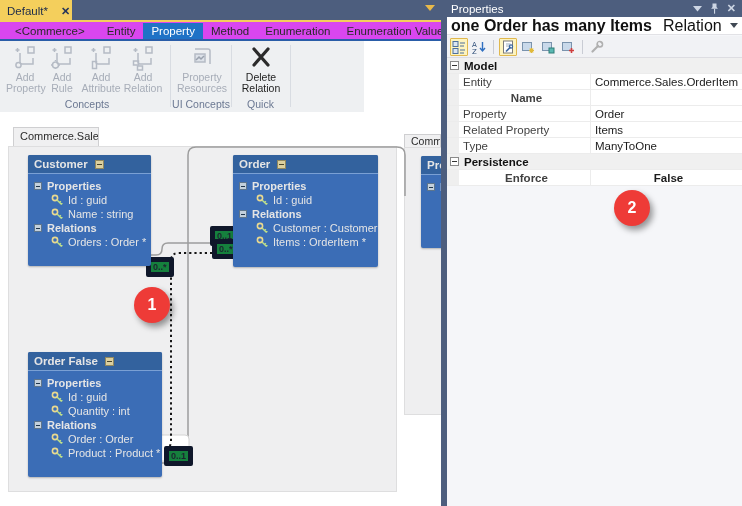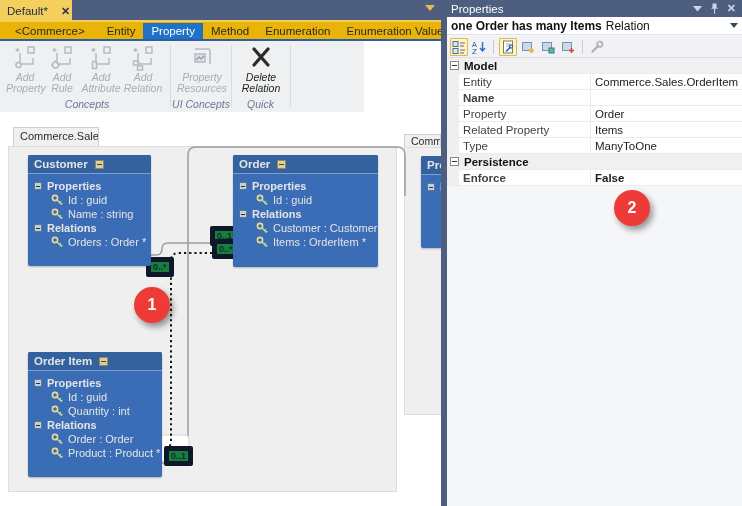--- a/index.html
+++ b/index.html
@@ -12,30 +12,30 @@
   .doc-tabbar .goldline{position:absolute;left:0;bottom:0;width:100%;height:2px;background:#f4cf5c;}
   .doc-tab{position:absolute;left:0;top:0;height:22px;width:72px;background:#f4cf5c;
            display:flex;align-items:center;padding:0 4px 0 7px;box-sizing:border-box;color:#1c2b4a;}
   .doc-tab .t{font-size:11.5px;}
   .doc-tab .pin{margin-left:8px;}
   .doc-tab .x{margin-left:5px;font-size:11px;color:#27365a;font-weight:bold;cursor:default;}
   .docwell-dd{position:absolute;right:6px;top:5px;width:0;height:0;border-left:5px solid transparent;
               border-right:5px solid transparent;border-top:6px solid #e8b94a;}
 
   
-  .ribbon-tabs{left:0;top:22px;width:441px;height:17px;background:#eab308;display:flex;align-items:center;
+  .ribbon-tabs{left:0;top:22px;width:441px;height:17px;background:#d946ef;display:flex;align-items:center;
                padding-left:7px;box-sizing:border-box;color:#2a2a2a;font-size:11.5px;}
   .rtab{padding:2px 8px;white-space:nowrap;}
   .rtab.ctx{margin-right:6px;}
   .rtab.sel{background:#1f72c6;color:#fff;}
   .tabline{left:0;top:39px;width:441px;height:2px;background:#2a5da8;}
   .ribbon-collapse{position:absolute;right:5px;top:25px;}
 
   
-  .ribbon{left:0;top:41px;width:364px;height:71px;background:#eef0f2;border-bottom:1px solid #cdd4de;font-style:italic;}
+  .ribbon{left:0;top:41px;width:364px;height:71px;background:#eef0f2;border-bottom:1px solid #cdd4de;}
   .ribbon-band{left:0;top:113px;width:441px;height:7px;background:linear-gradient(#e7ebf1,#d9e0e9);}
   .rbtn{position:absolute;top:2px;height:66px;text-align:center;color:#a7adb8;font-size:10.5px;line-height:11px;}
   .rbtn .ric{display:block;margin:2px auto 1px auto;}
   .rbtn.enabled{color:#1e1e1e;}
   .rsep{position:absolute;top:4px;height:62px;width:1px;background:#d8dce2;}
   .rgrouplabel{position:absolute;top:57px;height:12px;text-align:center;color:#6b7892;font-size:10.5px;}
 
   
   .canvas{left:0;top:112px;width:441px;height:394px;background:#fff;overflow:hidden;}
   .group-tab{position:absolute;background:#f0f0f1;border:1px solid #cfcfd1;border-bottom:none;
@@ -66,41 +66,41 @@
            box-shadow:3px 4px 6px rgba(0,0,0,.40);}
 
   
   .splitter{left:441px;top:0;width:6px;height:506px;background:#4d5e7e;}
   .props{left:447px;top:0;width:295px;height:506px;background:#f5f6f9;}
   .props-title{position:absolute;left:0;top:0;width:100%;height:17px;background:#4d5e7e;color:#fff;
                display:flex;align-items:center;padding-left:4px;box-sizing:border-box;font-size:11.5px;}
   .props-title .icons{margin-left:auto;display:flex;align-items:center;gap:8px;padding-right:6px;color:#cdd6e4;}
   .props-title .x{font-size:11px;font-weight:bold;}
   .combo{position:absolute;left:0;top:17px;width:100%;height:18px;background:#fff;border-bottom:1px solid #e2e2e6;
-         display:flex;align-items:center;padding:0 4px;box-sizing:border-box;font-size:12px;color:#111;}
+         display:flex;align-items:center;padding:0 4px;box-sizing:border-box;font-size:16px;color:#111;gap:7px;}
   .combo .nm{font-weight:bold;white-space:nowrap;}
   .combo .ty{margin-left:4px;white-space:nowrap;}
   .combo .dd{margin-left:auto;width:0;height:0;border-left:4px solid transparent;border-right:4px solid transparent;
              border-top:5px solid #404854;}
   .ptoolbar{position:absolute;left:0;top:36px;width:100%;height:22px;background:#f1f2f5;border-bottom:1px solid #dddde2;
             display:flex;align-items:center;padding-left:3px;box-sizing:border-box;gap:2px;}
   .tbtn{width:18px;height:18px;display:flex;align-items:center;justify-content:center;border:1px solid transparent;
         box-sizing:border-box;border-radius:1px;}
   .tbtn.sel{background:#fdf4bf;border-color:#e0b84f;}
   .tsep{width:1px;height:14px;background:#c9ccd4;margin:0 3px;}
 
   .pgrid{position:absolute;left:0;top:58px;width:100%;}
   .prow{display:flex;height:16px;line-height:16px;border-bottom:1px solid #ececec;background:#fff;
         font-size:11.5px;box-sizing:border-box;}
   .prow .gutter{width:12px;background:#efefef;flex:none;}
   .prow .plabel{width:131px;padding-left:4px;color:#414141;flex:none;overflow:hidden;white-space:nowrap;box-sizing:border-box;}
   .prow .pvalue{flex:1;border-left:1px solid #ececec;padding-left:4px;color:#1b1b1b;overflow:hidden;white-space:nowrap;}
   .prow.cat{background:#f0f0f0;font-weight:bold;color:#111;}
   .prow.cat .catlabel{padding-left:3px;display:flex;align-items:center;gap:5px;}
-  .bold{font-weight:bold;color:#111;}
+  .bold{font-weight:bold;color:#111;text-align:center;}
 </style>
 </head>
 <body>
 
 <div class="app">
 
   <div class="abs doc-tabbar">
     <div class="doc-tab">
       <span class="t">Default*</span>
       <svg class="pin" width="11" height="10" viewBox="0 0 11 10">
@@ -295,21 +295,21 @@
               <circle cx="4" cy="4" r="2.6" fill="none" stroke="#ead98f" stroke-width="1.6"></circle>
               <path d="M6 6 L10.6 10.6 M8.6 8.6 l1.3 -1.3 M10.2 10.2 l1.2 -1" stroke="#bfe08a" stroke-width="1.4" fill="none"></path>
             </svg>
           <span>Items : OrderItem *</span>
         </div>
       </div>
     </div>
 
     <div class="entity" style="left:28px;top:240px;width:134px;height:125px;">
       <div class="ent-title">
-        <span>Order Item</span>
+        <span>Order False</span>
         <span class="mbox gold"></span>
       </div>
       <div class="ent-body">
         <div class="sec">
           <span class="mbox slate"></span>
           <span>Properties</span>
         </div>
         <div class="item">
           <svg class="key" width="13" height="13" viewBox="0 0 13 13">
               <circle cx="4" cy="4" r="2.6" fill="none" stroke="#ead98f" stroke-width="1.6"></circle>

